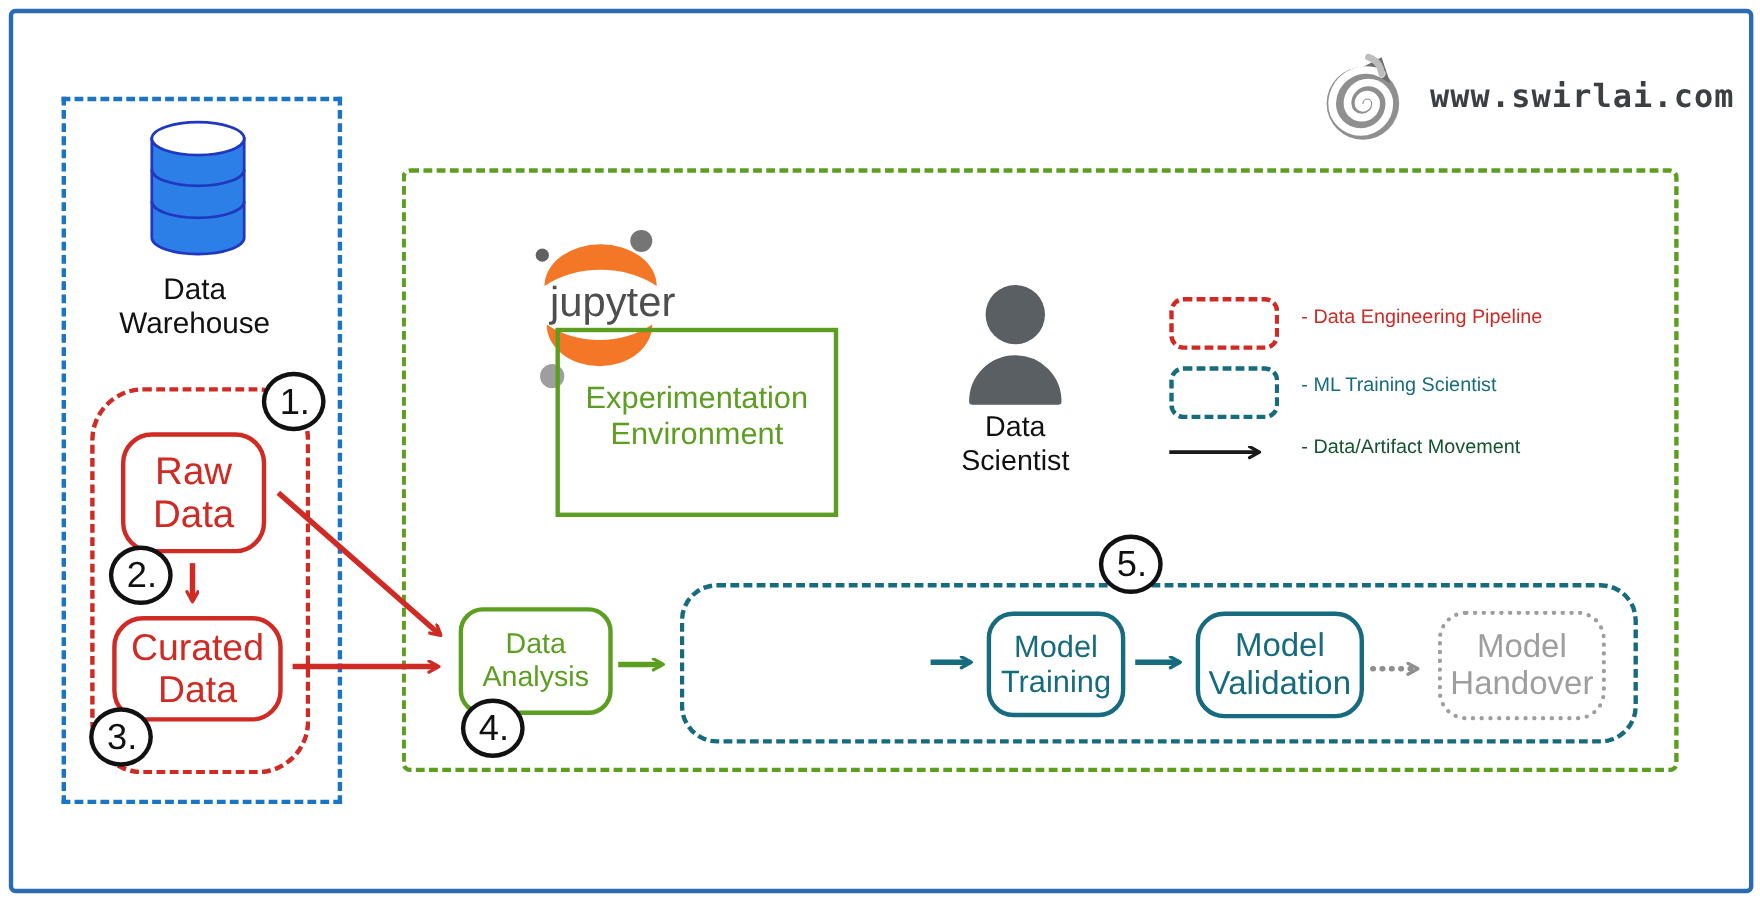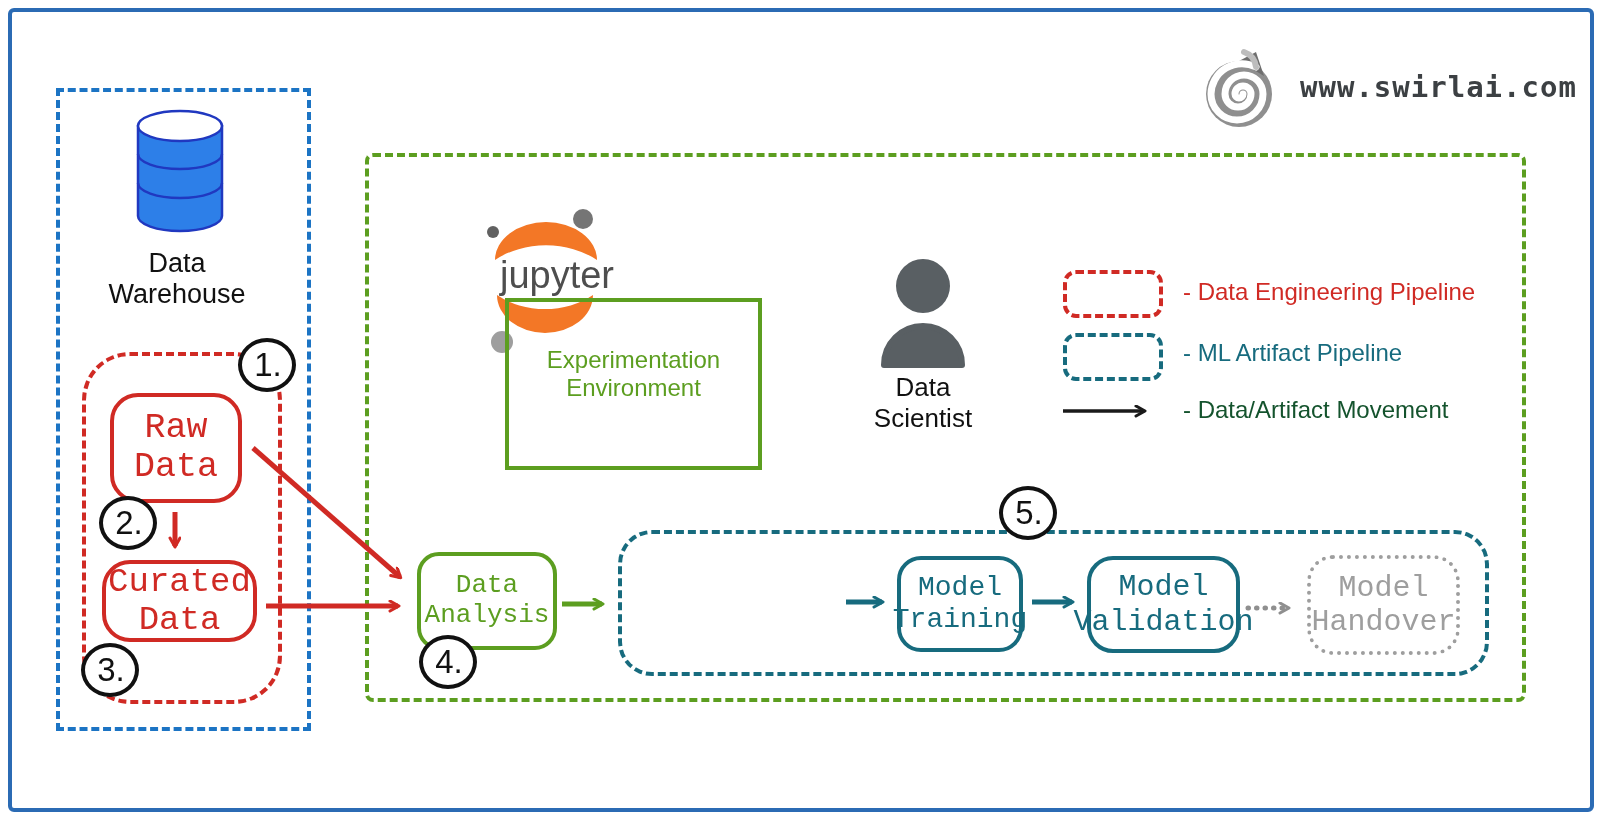--- a/index.html
+++ b/index.html
@@ -14,53 +14,53 @@
   
   .frame{left:8px;top:8px;width:1578px;height:796px;border:4px solid #2b6bb4;border-radius:6px;}
 
   
   .dw-region{left:56px;top:88px;width:247px;height:635px;border:4px dashed #1c74c4;}
   .de-region{left:82px;top:352px;width:192px;height:344px;border:4px dashed #d02a24;border-radius:48px;}
   .exp-region{left:365px;top:153px;width:1153px;height:541px;border:4px dashed #5c9e20;border-radius:8px;}
   .ml-region{left:618px;top:530px;width:863px;height:138px;border:4px dashed #176b7e;border-radius:34px;}
 
   
-  .node{box-sizing:border-box;font-family:Liberation Mono, monospace;}
+  .node{box-sizing:border-box;}
   .raw{left:110px;top:393px;width:132px;height:110px;border:4px solid #d02a24;border-radius:28px;
        color:#d02a24;font-size:35px;line-height:1.12;}
-  .curated{left:102px;top:560px;width:155px;height:82px;border:4px solid #d02a24;border-radius:28px;
+  .curated{left:102px;top:560px;width:155px;height:96px;border:4px solid #d02a24;border-radius:28px;
        color:#d02a24;font-size:34px;line-height:1.12;align-items:center;}
   .analysis{left:417px;top:552px;width:140px;height:98px;border:4px solid #5c9e20;border-radius:22px;
        color:#5c9e20;font-size:26px;line-height:1.15;}
   .prep{left:632px;top:552px;width:206px;height:98px;border:4px solid #176b7e;border-radius:26px;
        color:#176b7e;font-size:30px;}
   .mtrain{left:897px;top:556px;width:126px;height:96px;border:4px solid #176b7e;border-radius:24px;
        color:#176b7e;font-size:28px;line-height:1.15;}
   .mval{left:1087px;top:556px;width:153px;height:97px;border:4px solid #176b7e;border-radius:26px;
        color:#176b7e;font-size:30px;line-height:1.15;}
   .mhand{left:1307px;top:555px;width:153px;height:100px;border:4px dotted #9e9e9e;border-radius:26px;
        color:#9e9e9e;font-size:30px;line-height:1.15;}
   .expbox{left:505px;top:298px;width:257px;height:172px;border:4px solid #5c9e20;
-       color:#5c9e20;font-size:24px;line-height:1.17;padding-top:44px;box-sizing:border-box;
+       color:#5c9e20;font-size:28px;line-height:1.17;padding-top:44px;box-sizing:border-box;
        display:flex;justify-content:center;text-align:center;}
 
   
   .dw-label{left:77px;top:248px;width:200px;font-size:27px;line-height:1.15;text-align:center;color:#111;}
   .ds-label{left:833px;top:372px;width:180px;font-size:26px;line-height:1.18;text-align:center;color:#111;}
   .jupyter-word{left:478px;top:254px;width:136px;font-size:38px;text-align:right;color:#4e4e4e;}
   .url{left:1300px;top:70px;font-family:"DejaVu Sans Mono",monospace;font-weight:bold;
        font-size:29px;color:#3c4043;letter-spacing:1px;}
 
   
   .badge{width:58px;height:54px;border:4px solid #111;border-radius:50%;background:#fff;
        font-size:33px;color:#111;z-index:5;box-sizing:border-box;padding-left:2px;}
   
   .lg-red{left:1063px;top:270px;width:92px;height:40px;border:4px dashed #d02a24;border-radius:13px;}
   .lg-teal{left:1063px;top:333px;width:92px;height:40px;border:4px dashed #176b7e;border-radius:13px;}
-  .lg-t{font-size:24px;line-height:1.1;}
+  .lg-t{font-size:18px;line-height:1.1;}
   .lg-t1{left:1183px;top:279px;color:#d02a24;}
   .lg-t2{left:1183px;top:340px;color:#176b7e;}
   .lg-t3{left:1183px;top:397px;color:#14532d;}
 
   svg{display:block;}
   .overlay{left:0;top:0;z-index:4;pointer-events:none;}
 </style>
 </head>
 <body>
 
@@ -114,21 +114,21 @@
   <svg class="abs" style="left:858px;top:252px;" width="130" height="118" viewBox="0 0 130 118">
     <circle cx="65" cy="34" r="27" fill="#595f63"></circle>
     <path d="M26,113 a39,39 0 0 1 78,0 z" fill="#595f63" stroke="#595f63" stroke-width="6" stroke-linejoin="round"></path>
   </svg>
   <div class="abs ml ds-label">Data
 Scientist</div>
 
   <div class="abs lg-red"></div>
   <div class="abs lg-teal"></div>
   <div class="abs lg-t lg-t1">- Data Engineering Pipeline</div>
-  <div class="abs lg-t lg-t2">- ML Artifact Pipeline</div>
+  <div class="abs lg-t lg-t2">- ML Training Scientist</div>
   <div class="abs lg-t lg-t3">- Data/Artifact Movement</div>
 
   <svg class="abs" style="left:1198px;top:46px;" width="82" height="86" viewBox="0 0 82 86">
     <path d="M8,48 a33,33 0 1 0 66,0 a33,33 0 1 0 -66,0 Z" fill="#8f8f8f"></path>
     <path d="M41,15 L58,6 L66,30 Z" fill="#6e6e6e"></path>
     <path d="M45,48 a4,4 0 0 1 -8,0 a8,8 0 0 1 16,0 a13,13 0 0 1 -26,0 a19,19 0 0 1 38,0 a26,26 0 0 1 -52,0 a31,31 0 0 1 45,-27" fill="none" stroke="#ffffff" stroke-width="7" stroke-linecap="round"></path>
     <path d="M58,21 C57,13 52,8 46,6" fill="none" stroke="#bdbdbd" stroke-width="6" stroke-linecap="round"></path>
   </svg>
   <div class="abs url">www.swirlai.com</div>
 

